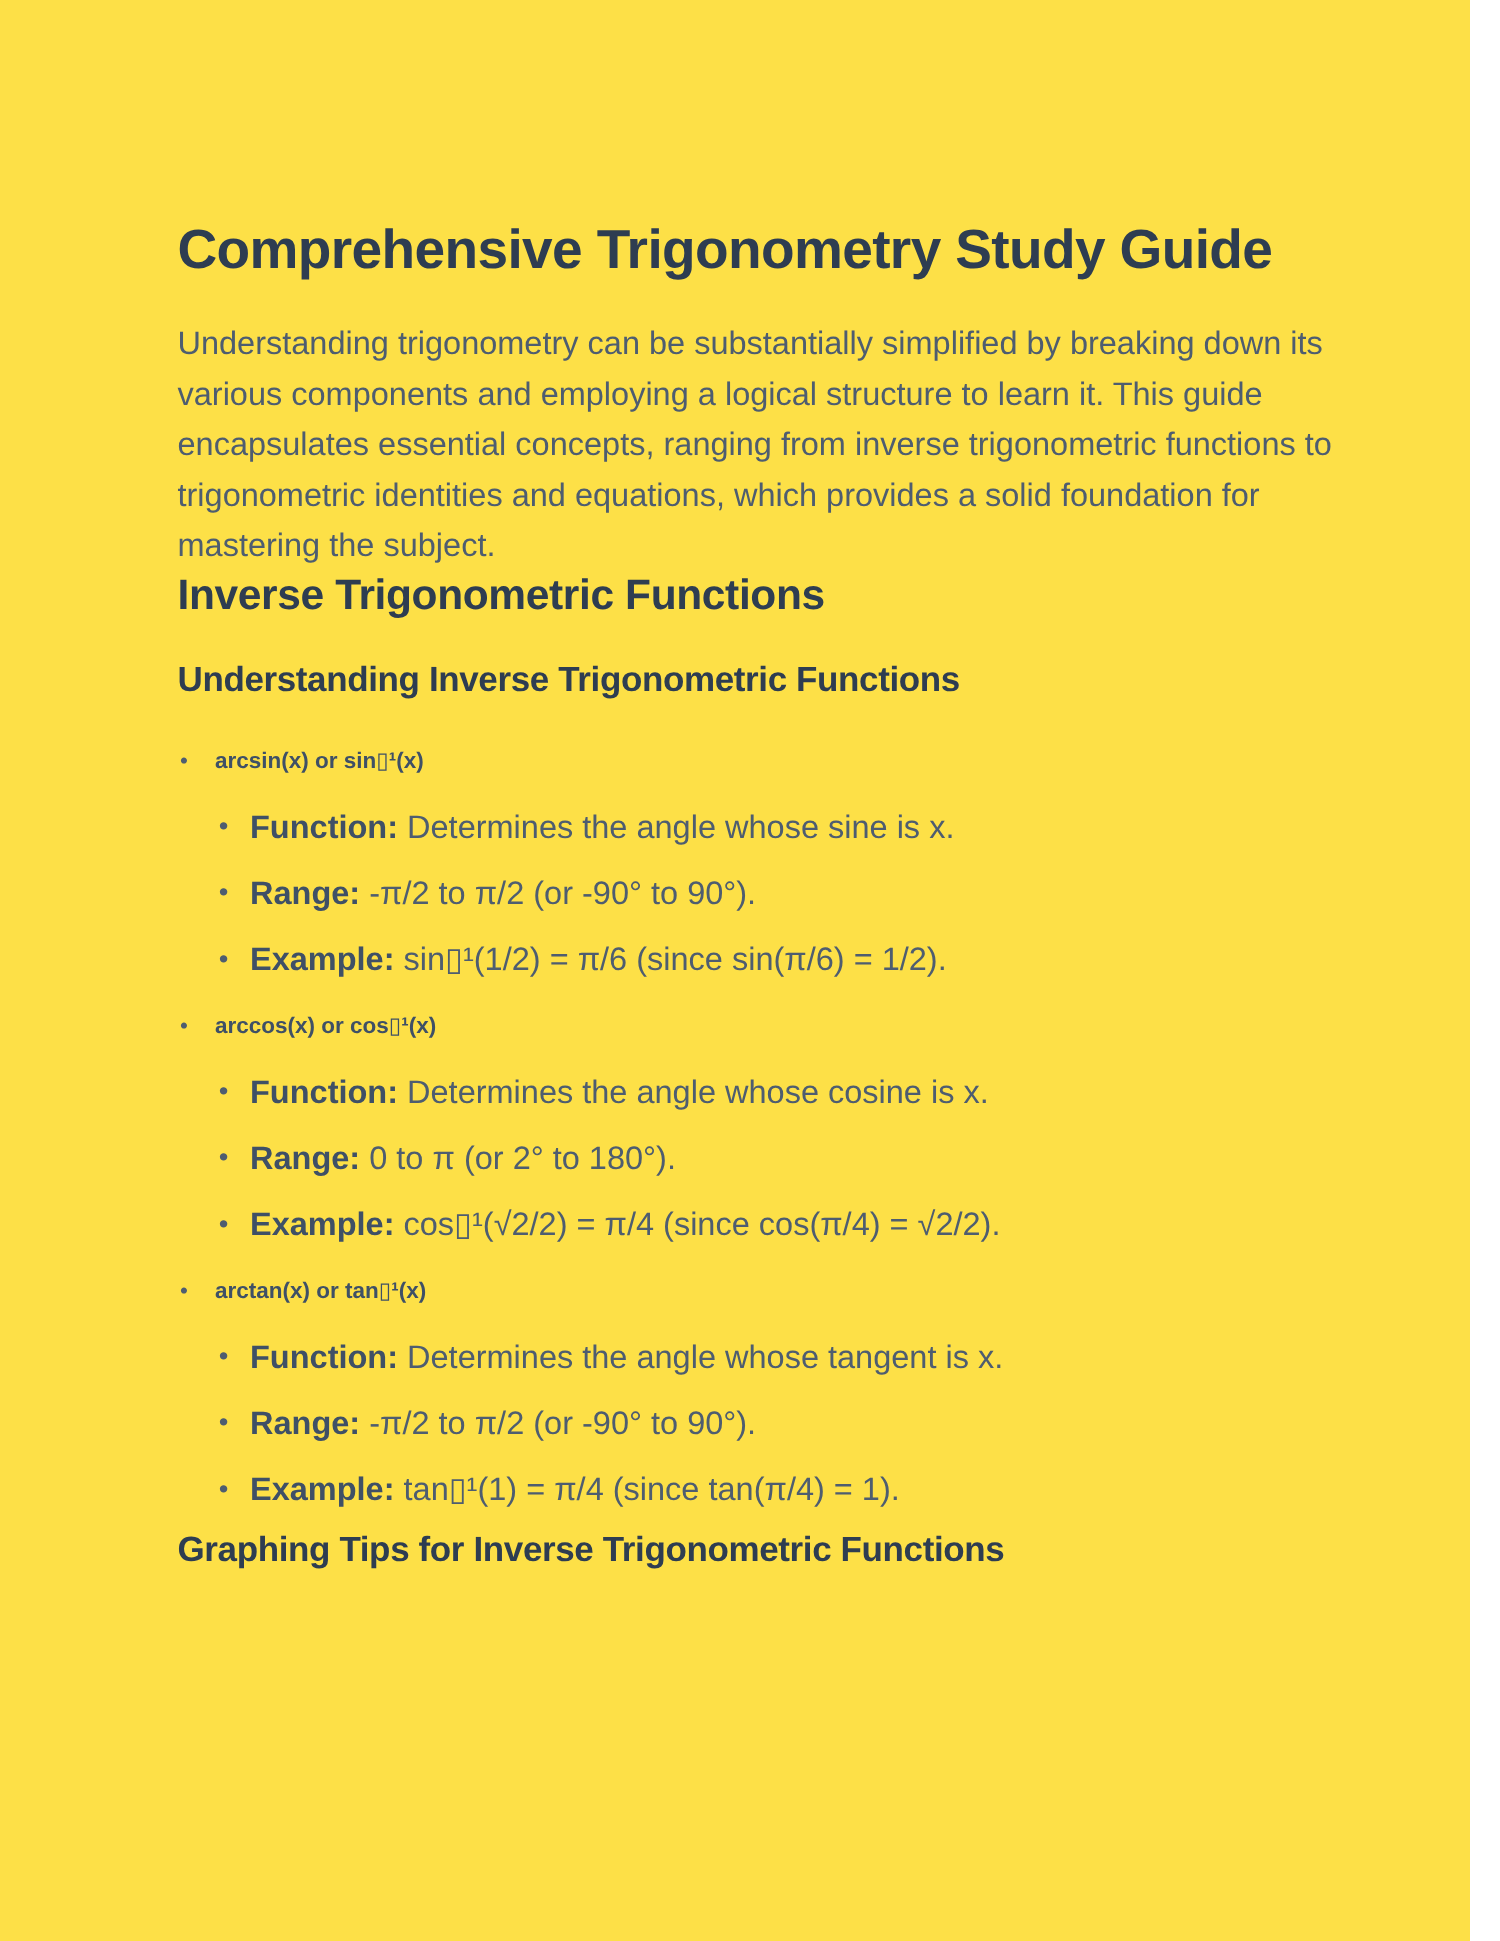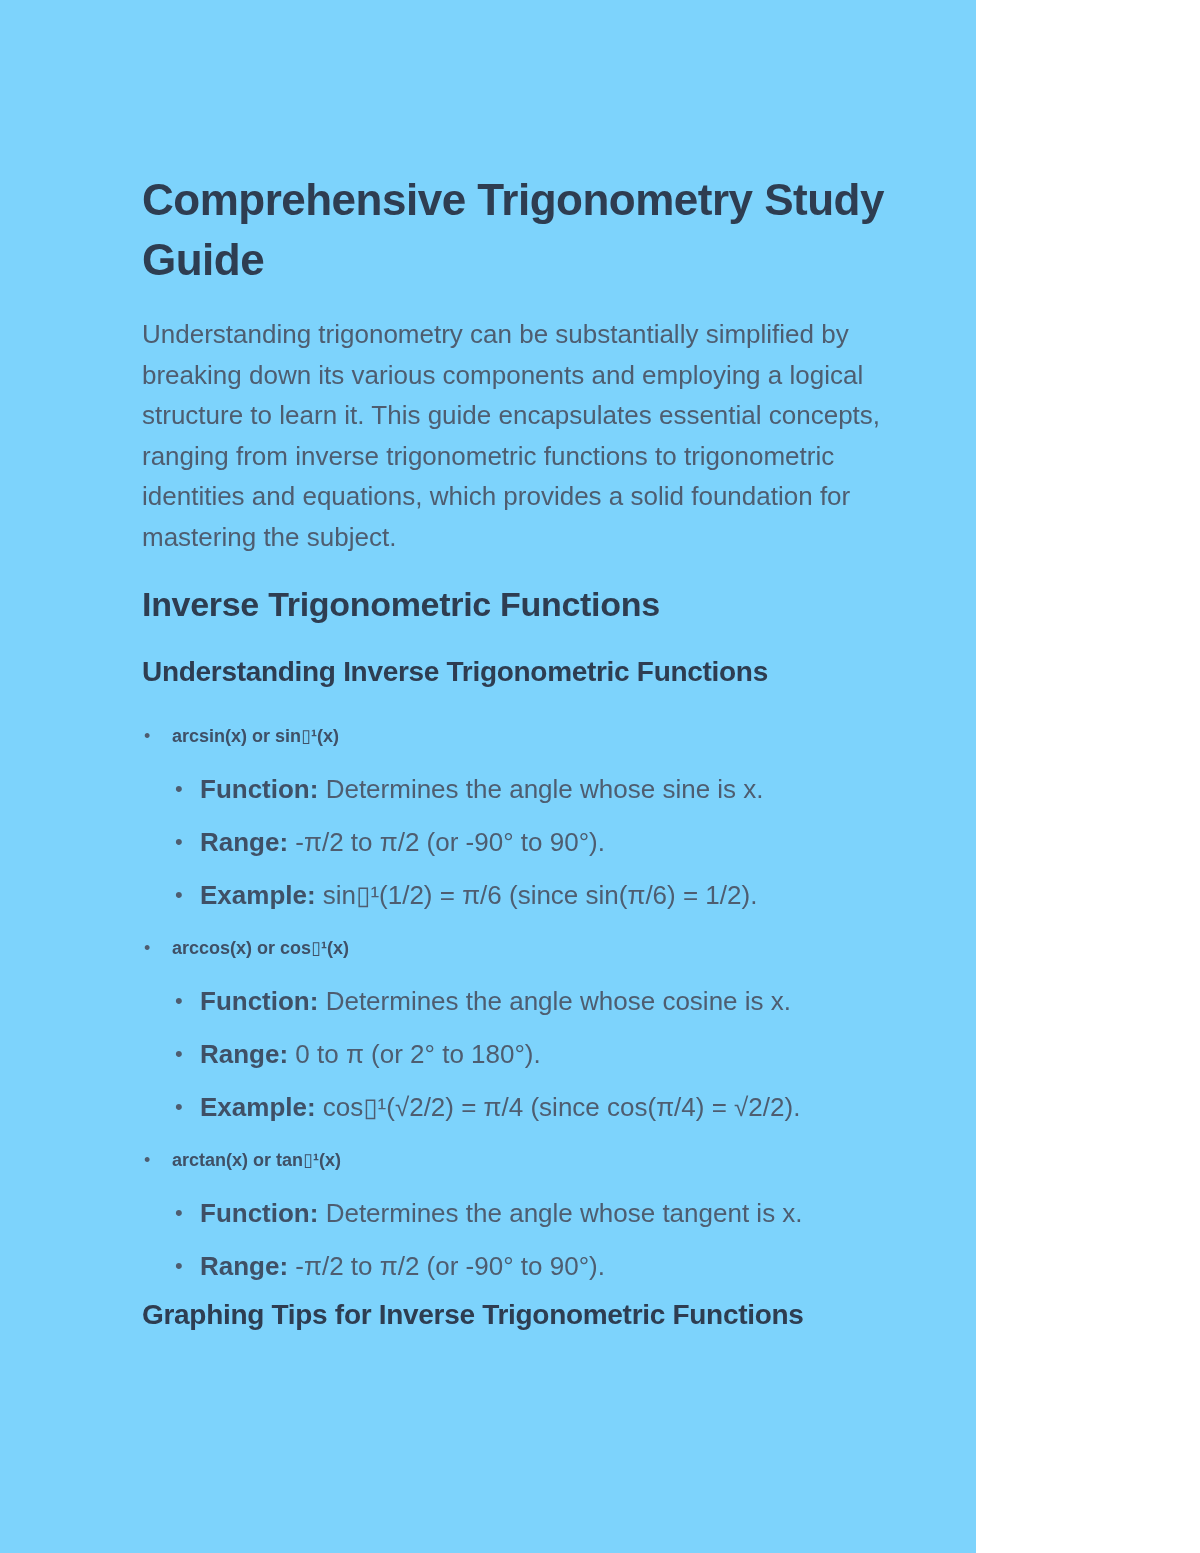--- a/index.html
+++ b/index.html
@@ -4,42 +4,41 @@
 <style>
   * { margin: 0; padding: 0; box-sizing: border-box; }
   html, body {
     background: #ffffff;
     width: 1200px;
     height: 1553px;
     overflow: hidden;
     font-family: "Liberation Sans", "DejaVu Sans", sans-serif;
   }
   .page {
-    width: 976px;
+    width: 1176px;
     height: 1553px;
-    background: #7dd3fc;
+    background: #fde047;
     padding: 170px 58px 0 142px;
   }
   .doc-title {
     font-size: 44px;
     font-weight: bold;
     color: #2e3d51;
     line-height: 60px;
     letter-spacing: -0.5px;
     max-width: 880px;
   }
   .intro {
     margin-top: 24px;
     font-size: 26px;
     line-height: 40.5px;
     color: #4e5d70;
     max-width: 940px;
   }
   .h2 {
-    margin-top: 28px;
     font-size: 34px;
     font-weight: bold;
     color: #2e3d51;
     letter-spacing: -0.3px;
   }
   .h3 {
     margin-top: 32px;
     font-size: 28px;
     font-weight: bold;
     color: #2e3d51;
@@ -125,20 +124,21 @@
         <li><strong>Range:</strong><span> 0 to π (or 2° to 180°).</span></li>
         <li><strong>Example:</strong><span> cos▯¹(√2/2) = π/4 (since cos(π/4) = √2/2).</span></li>
       </ul>
     </li>
 
     <li>
       <div class="fn-name">arctan(x) or tan▯¹(x)</div>
       <ul class="l2">
         <li><strong>Function:</strong><span> Determines the angle whose tangent is x.</span></li>
         <li><strong>Range:</strong><span> -π/2 to π/2 (or -90° to 90°).</span></li>
+        <li><strong>Example:</strong><span> tan▯¹(1) = π/4 (since tan(π/4) = 1).</span></li>
       </ul>
     </li>
 
   </ul>
 
   <h3 class="h3-bottom">Graphing Tips for Inverse Trigonometric Functions</h3>
 
 </div>
 
 </body></html>

